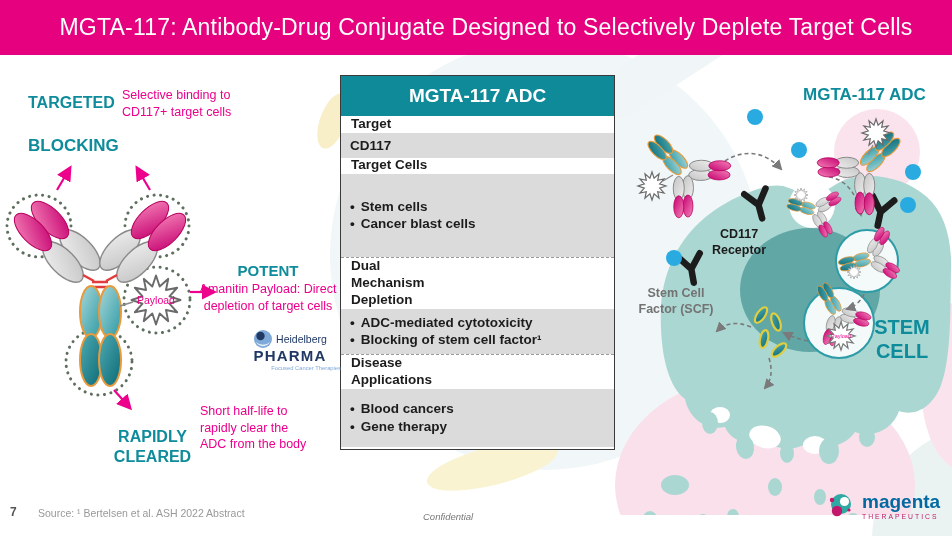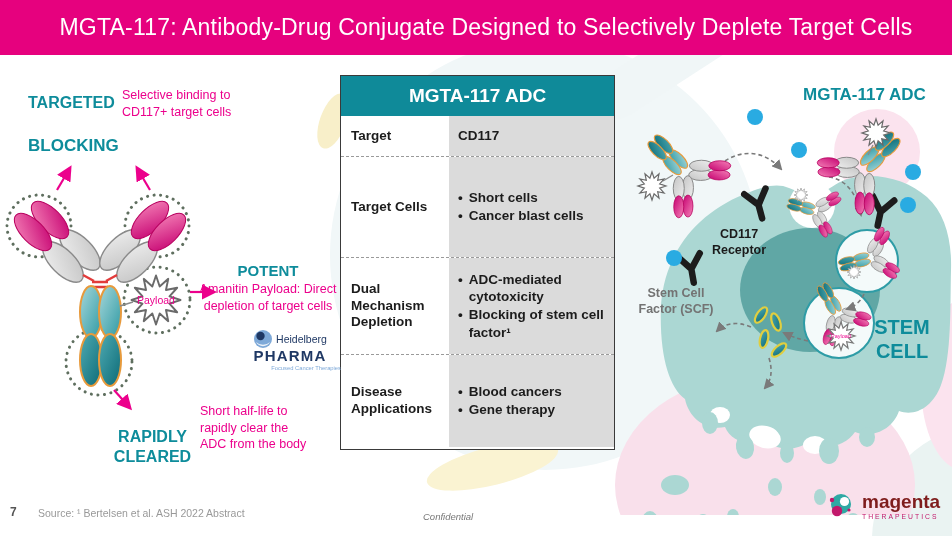--- a/index.html
+++ b/index.html
@@ -40,21 +40,21 @@
   .hp-top{display:flex;align-items:center;gap:3px;}
   .hp-name1{color:#1F3864;font-size:10.5px;}
   .hp-name2{color:#1F3864;font-size:15px;font-weight:bold;letter-spacing:1.2px;line-height:.9;}
   .hp-tag{color:#7EA9D8;font-size:5.8px;margin-top:2px;align-self:flex-end;margin-right:4px;}
 
   
   .adc-table{left:340px;top:75px;width:275px;height:375px;background:#fff;
              border:1.5px solid #3A3A3A;box-sizing:border-box;z-index:4;}
   .thead{height:40px;background:#0F8A99;color:#fff;font-size:19px;font-weight:bold;
          display:flex;align-items:center;justify-content:center;}
-  .trow{display:flex;box-sizing:border-box;}
+  .trow{display:flex;box-sizing:border-box;flex-direction:column;}
   .trow + .trow{border-top:1.5px dashed #9a9a9a;}
   .trow:nth-child(1){height:40px;}
   .trow:nth-child(2){height:101px;}
   .trow:nth-child(3){height:97px;}
   .trow:nth-child(4){height:93px;}
   .tlabel{width:108px;box-sizing:border-box;padding-left:10px;padding-right:4px;
           display:flex;align-items:center;font-size:13.5px;font-weight:bold;color:#1c1c1c;line-height:1.25;}
   .tvalue{flex:1;background:#DBDBDB;box-sizing:border-box;padding:4px 6px 4px 9px;
           display:flex;flex-direction:column;justify-content:center;
           font-size:13.5px;font-weight:bold;color:#1c1c1c;line-height:1.3;}
@@ -69,21 +69,21 @@
            font-weight:bold;font-size:12.5px;line-height:1.3;z-index:6;}
   .lbl-stemcell{left:862px;top:315px;width:80px;text-align:center;color:#0E8C9B;
                 font-weight:bold;font-size:20px;line-height:1.2;z-index:6;}
 
   
   .pagenum{left:10px;top:505px;font-size:12px;font-weight:bold;color:#555;z-index:8;}
   .source{left:38px;top:507px;font-size:10.5px;color:#999;z-index:8;}
   .confidential{left:423px;top:511px;font-size:9.5px;font-style:italic;color:#777;z-index:8;}
   .mg-logo{left:826px;top:491px;display:flex;align-items:center;gap:6px;z-index:8;}
   .mg-text{display:flex;flex-direction:column;}
-  .mg-name{font-size:19px;font-weight:600;color:#7f1d1d;line-height:1;}
+  .mg-name{font-size:19px;font-weight:600;color:#0369a1;line-height:1;}
   .mg-sub{font-size:6.8px;letter-spacing:2px;color:#C2186B;margin-top:2px;}
 </style>
 </head>
 <body>
 
 <div class="slide">
 
   <div class="abs deco deco-big"></div>
   <div class="abs deco deco-y1"></div>
   <div class="abs deco deco-y2"></div>
@@ -195,21 +195,21 @@
             <div class="vitem">
               <span>CD117</span>
             </div>
           </div>
         </div>
         <div class="trow">
           <div class="tlabel">Target Cells</div>
           <div class="tvalue">
             <div class="vitem">
               <span class="bul">•</span>
-              <span>Short cells</span>
+              <span>Stem cells</span>
             </div>
             <div class="vitem">
               <span class="bul">•</span>
               <span>Cancer blast cells</span>
             </div>
           </div>
         </div>
         <div class="trow">
           <div class="tlabel">Dual Mechanism Depletion</div>
           <div class="tvalue">

